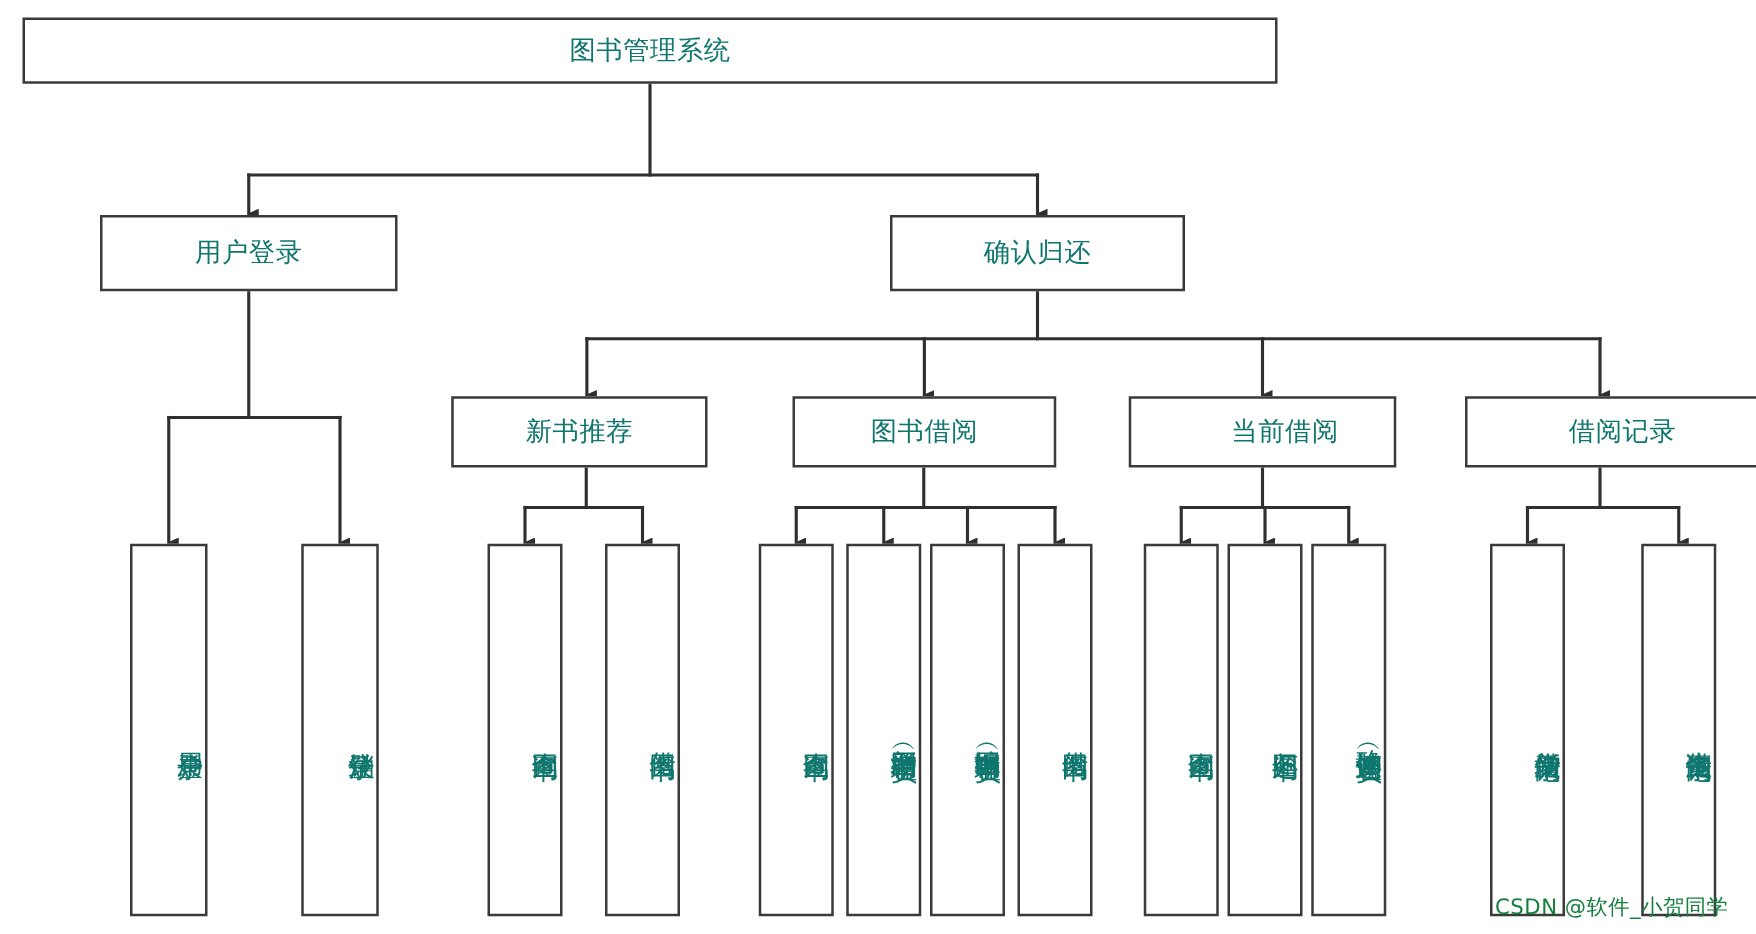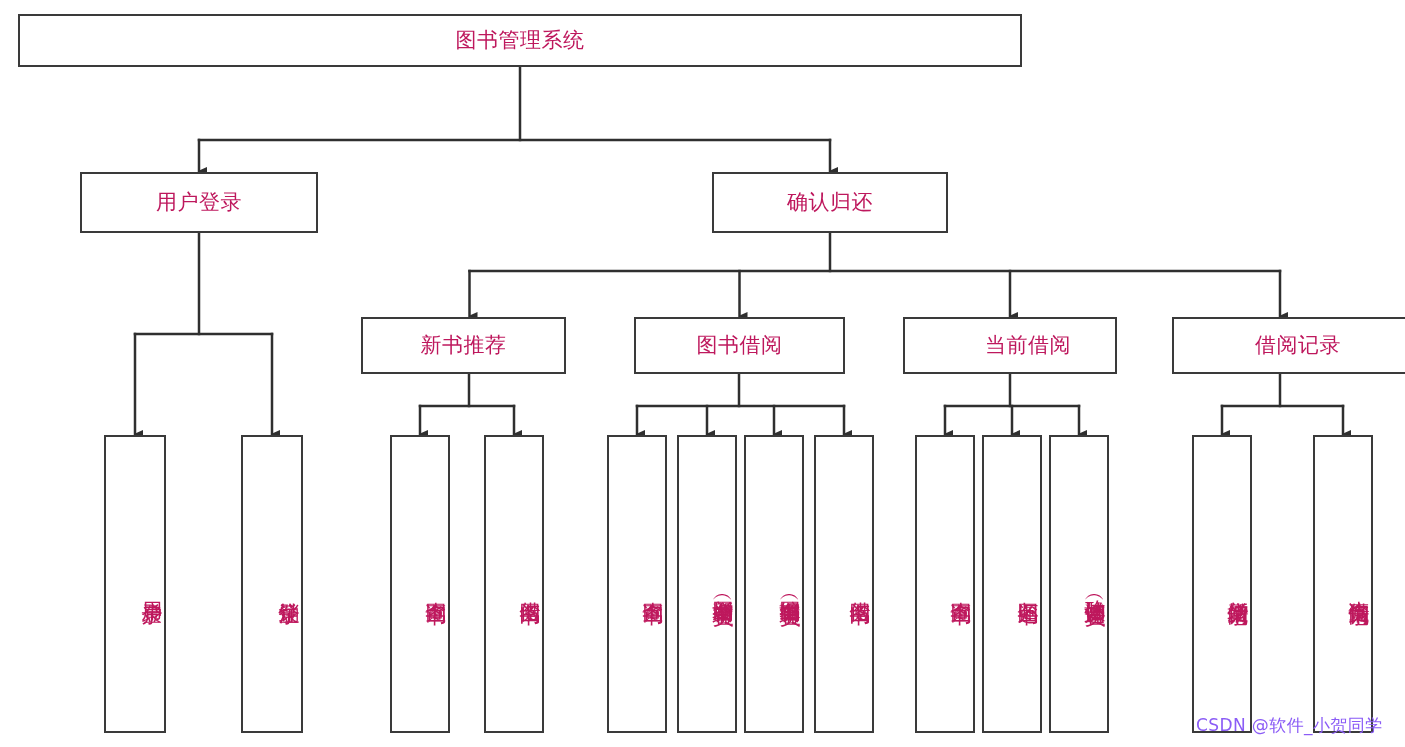--- a/index.html
+++ b/index.html
@@ -24,21 +24,21 @@
     top: 0;
     width: 1405px;
     height: 747px;
     pointer-events: none;
   }
   .node {
     position: absolute;
     box-sizing: border-box;
     border: 2px solid #3a3a3a;
     background: #ffffff;
-    color: #be185d;
+    color: #0f766e;
     display: flex;
     align-items: center;
     justify-content: center;
     text-align: center;
     line-height: 1.18;
   }
   .node.horizontal {
     font-size: 21px;
     letter-spacing: 0.5px;
   }
@@ -48,21 +48,21 @@
     font-size: 21px;
     align-items: flex-start;
     justify-content: center;
     padding-top: 6px;
     letter-spacing: 1px;
   }
   .node-root { font-size: 22px; }
   .watermark {
     position: absolute;
     font-size: 17px;
-    color: #8b5cf6;
+    color: #15803d;
     white-space: nowrap;
     letter-spacing: 0.4px;
   }
 </style>
 </head>
 <body>
 
 <div id="canvas">
 
   <svg id="edges" viewBox="0 0 1405 747" width="1405" height="747" xmlns="http://www.w3.org/2000/svg">

